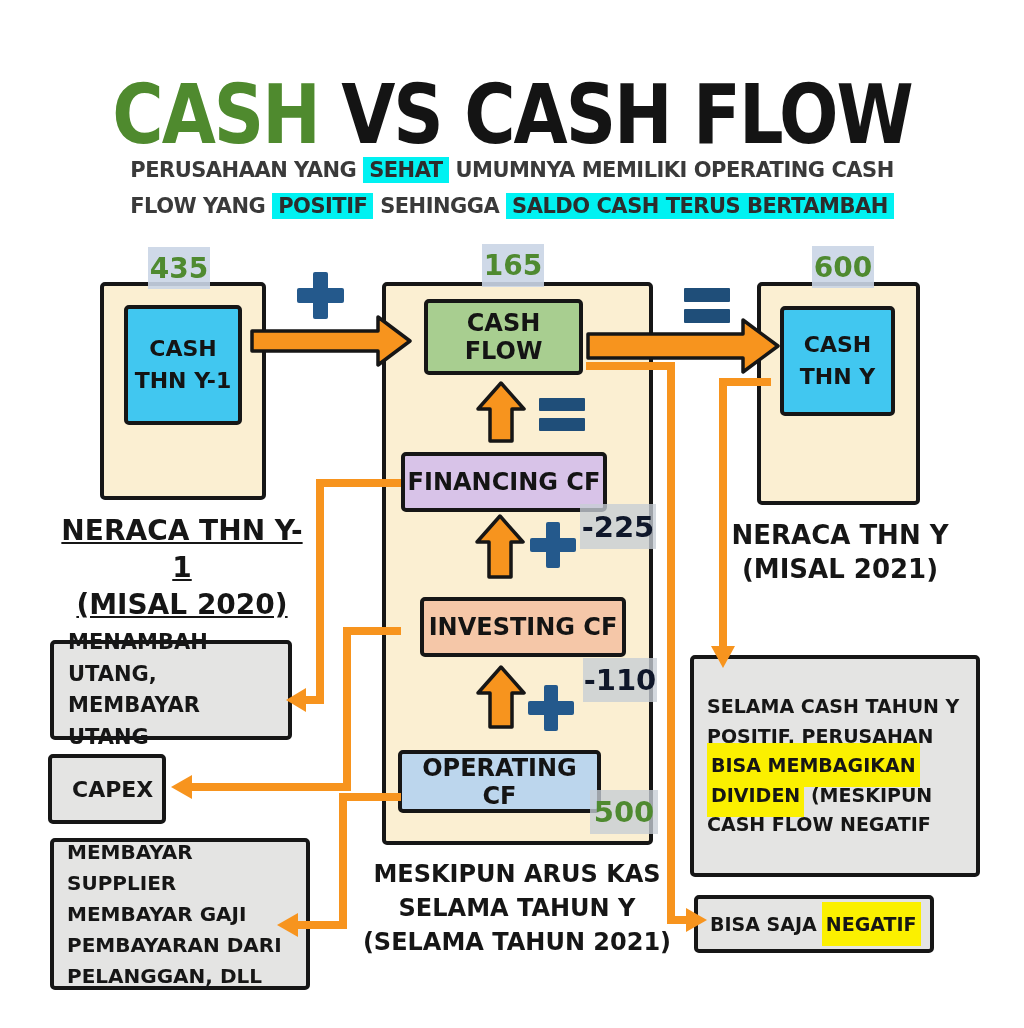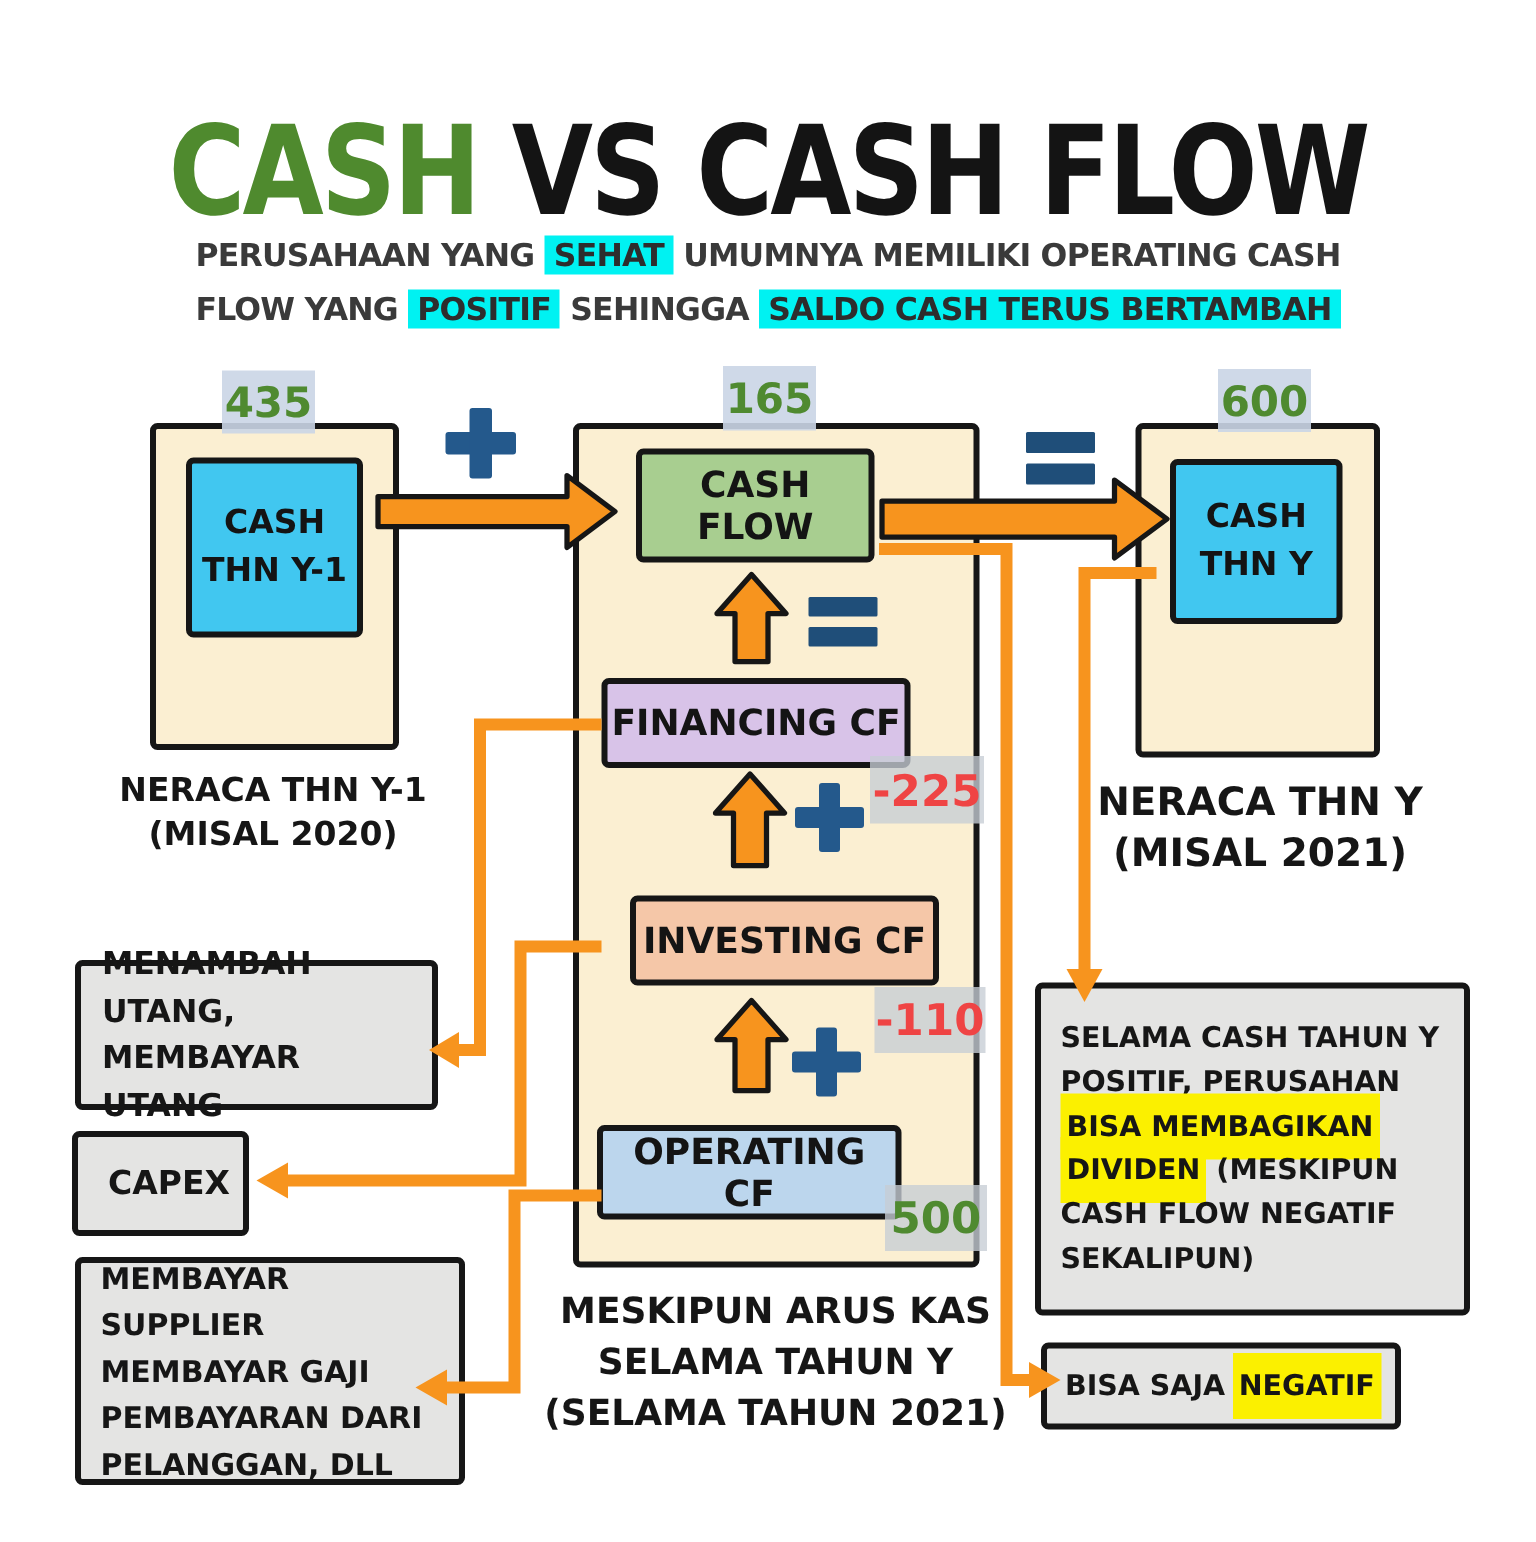--- a/index.html
+++ b/index.html
@@ -32,21 +32,21 @@
             font-size:24px; font-weight:bold; text-align:center; z-index:3; }
   .graybx { background:#E4E4E3; z-index:1; }
 
   .caption { position:absolute; text-align:center; font-weight:bold; color:#161616; line-height:1.32; }
 
   .badge { position:absolute; display:flex; align-items:center; justify-content:center;
            font-weight:bold; z-index:6; }
   .badge-blue { background:rgba(202,213,229,0.9); }
   .badge-gray { background:rgba(198,205,213,0.78); }
   .num-green { color:#4F8A30; }
-  .num-red   { color:#ef4444; }
+  .num-red   { color:#0f172a; }
 
   .hl-yellow { background:#FBF000; padding:11px 4px; }
 
   .note-text { font-weight:bold; color:#161616; }
 
   #arrow-layer { position:absolute; left:0; top:0; z-index:4; }
   .z1 { z-index:1; } .z2 { z-index:2; }
 </style>
 </head>
 <body>
@@ -65,21 +65,21 @@
     <span class="hl-cyan">POSITIF</span>
     <span>SEHINGGA</span>
     <span class="hl-cyan">SALDO CASH TERUS BERTAMBAH</span>
   </div>
 
   <div class="sketch cream z1" style="left:100px; top:282px; width:166px; height:218px;"></div>
   <div class="sketch cyanbx z2" style="left:124px; top:305px; width:118px; height:120px;">
     <span>CASH</span>
     <span>THN Y-1</span>
   </div>
-  <div class="caption" style="left:57px; top:513px; width:250px; font-size:22px;">
+  <div class="caption" style="left:57px; top:513px; width:250px; font-size:28px;text-decoration:underline;">
     <div>NERACA THN Y-1</div>
     <div>(MISAL 2020)</div>
   </div>
 
   <div class="sketch cream z1" style="left:382px; top:282px; width:271px; height:563px;"></div>
   <div class="sketch cfbox" style="left:424px; top:299px; width:159px; height:76px; background:#A8CE90;">
     <span>CASH FLOW</span>
   </div>
   <div class="sketch cfbox" style="left:401px; top:452px; width:206px; height:60px; background:#D8C3E8;">
     <span>FINANCING CF</span>
@@ -122,21 +122,20 @@
 
   <div class="sketch graybx" style="left:690px; top:655px; width:290px; height:222px; display:flex; flex-direction:column; justify-content:center; padding-left:13px;">
     <div class="note-text" style="font-size:19px; line-height:1.55;">SELAMA CASH TAHUN Y</div>
     <div class="note-text" style="font-size:19px; line-height:1.55;">POSITIF, PERUSAHAN</div>
     <div class="note-text" style="font-size:19px; line-height:1.55;"><span class="hl-yellow">BISA MEMBAGIKAN</span></div>
     <div class="note-text" style="font-size:19px; line-height:1.55;">
       <span class="hl-yellow">DIVIDEN</span>
       <span>(MESKIPUN</span>
     </div>
     <div class="note-text" style="font-size:19px; line-height:1.55;">CASH FLOW NEGATIF</div>
-    <div class="note-text" style="font-size:19px; line-height:1.55;">SEKALIPUN)</div>
   </div>
   <div class="sketch graybx" style="left:694px; top:895px; width:240px; height:58px; display:flex; align-items:center; padding-left:12px;">
     <span class="note-text" style="font-size:19px;">BISA SAJA</span>&nbsp;<span class="note-text hl-yellow" style="font-size:19px;">NEGATIF</span>
   </div>
 
   <div class="badge badge-blue num-green" style="left:148px; top:247px; width:62px; height:42px; font-size:28px;">435</div>
   <div class="badge badge-blue num-green" style="left:482px; top:244px; width:62px; height:43px; font-size:28px;">165</div>
   <div class="badge badge-blue num-green" style="left:812px; top:246px; width:62px; height:42px; font-size:28px;">600</div>
   <div class="badge badge-gray num-red" style="left:580px; top:504px; width:76px; height:45px; font-size:29px;">-225</div>
   <div class="badge badge-gray num-red" style="left:583px; top:658px; width:74px; height:44px; font-size:29px;">-110</div>

